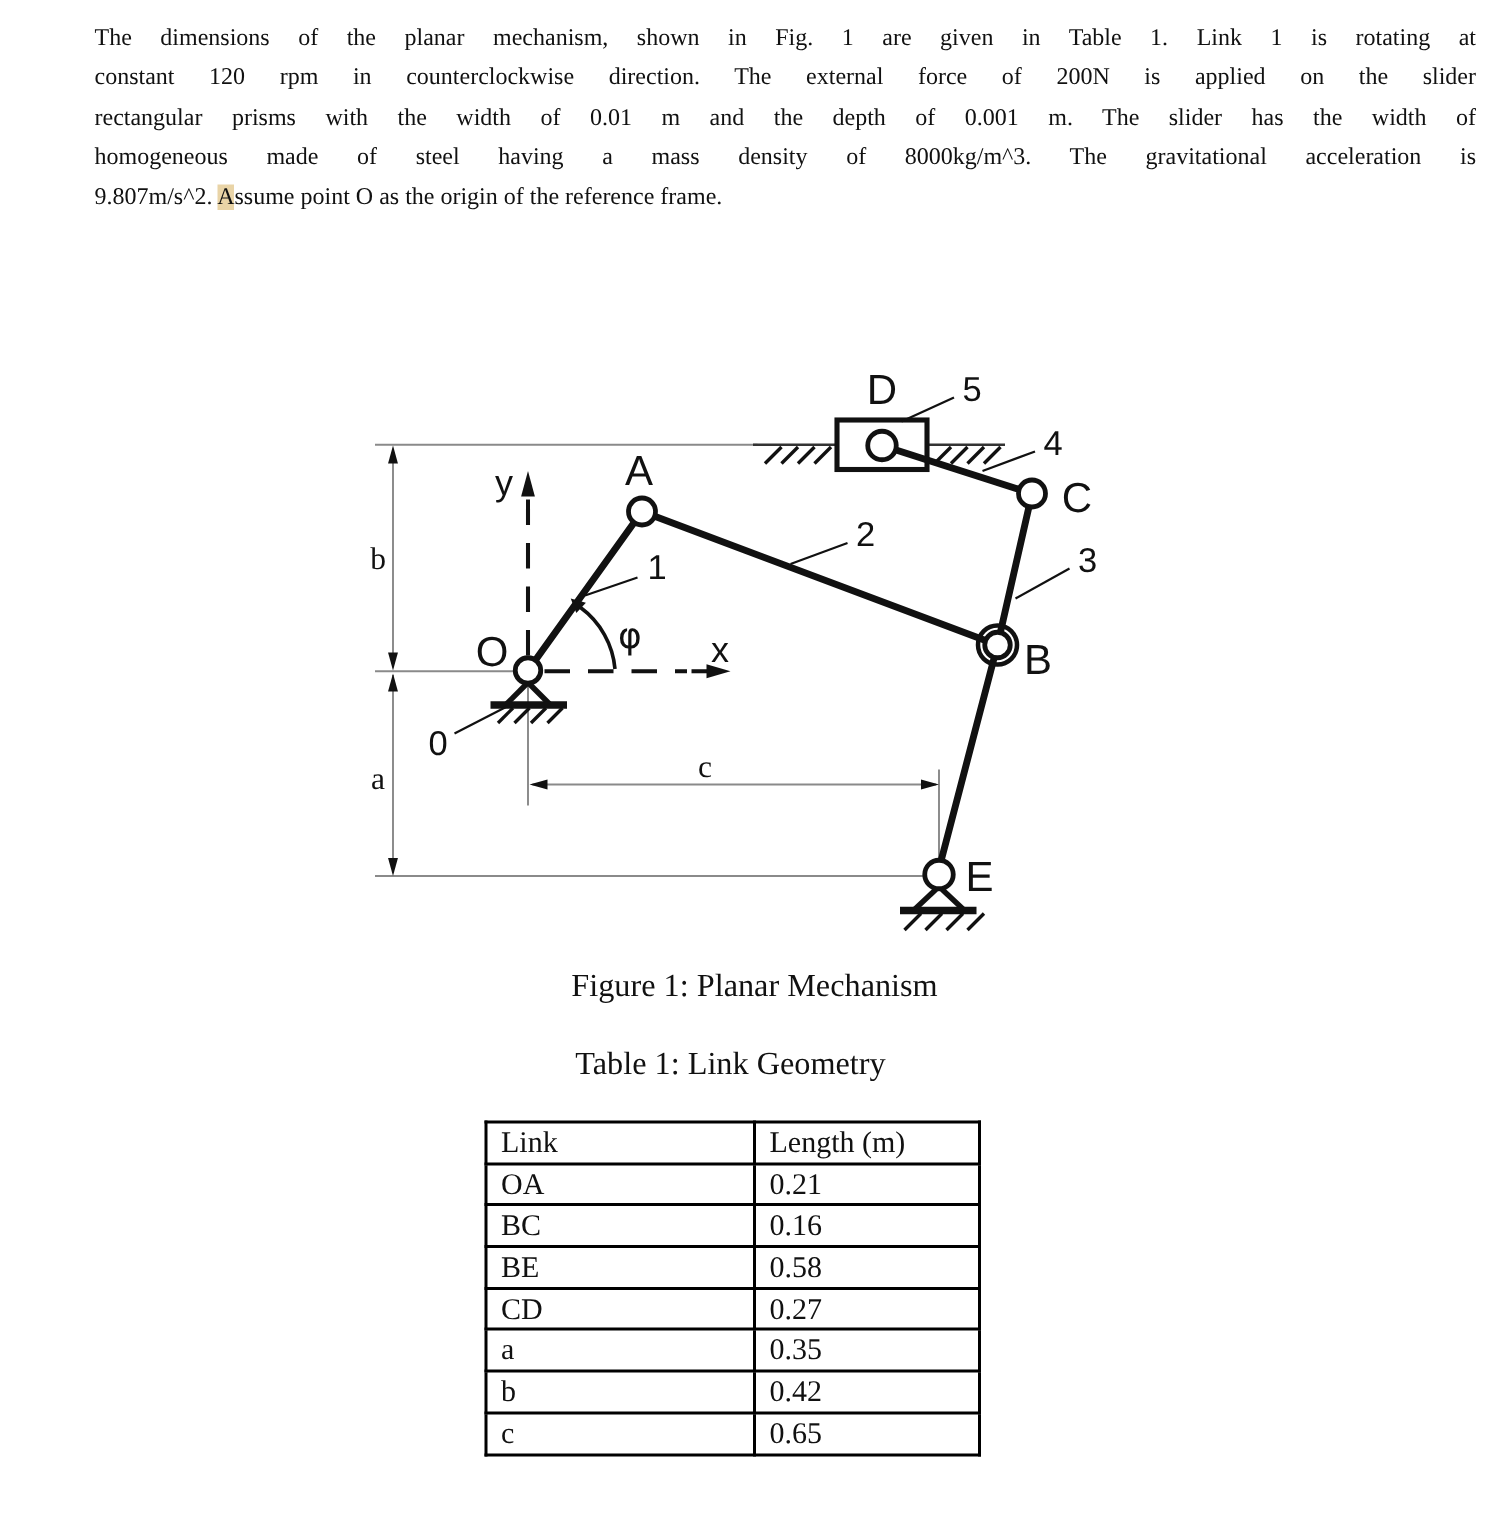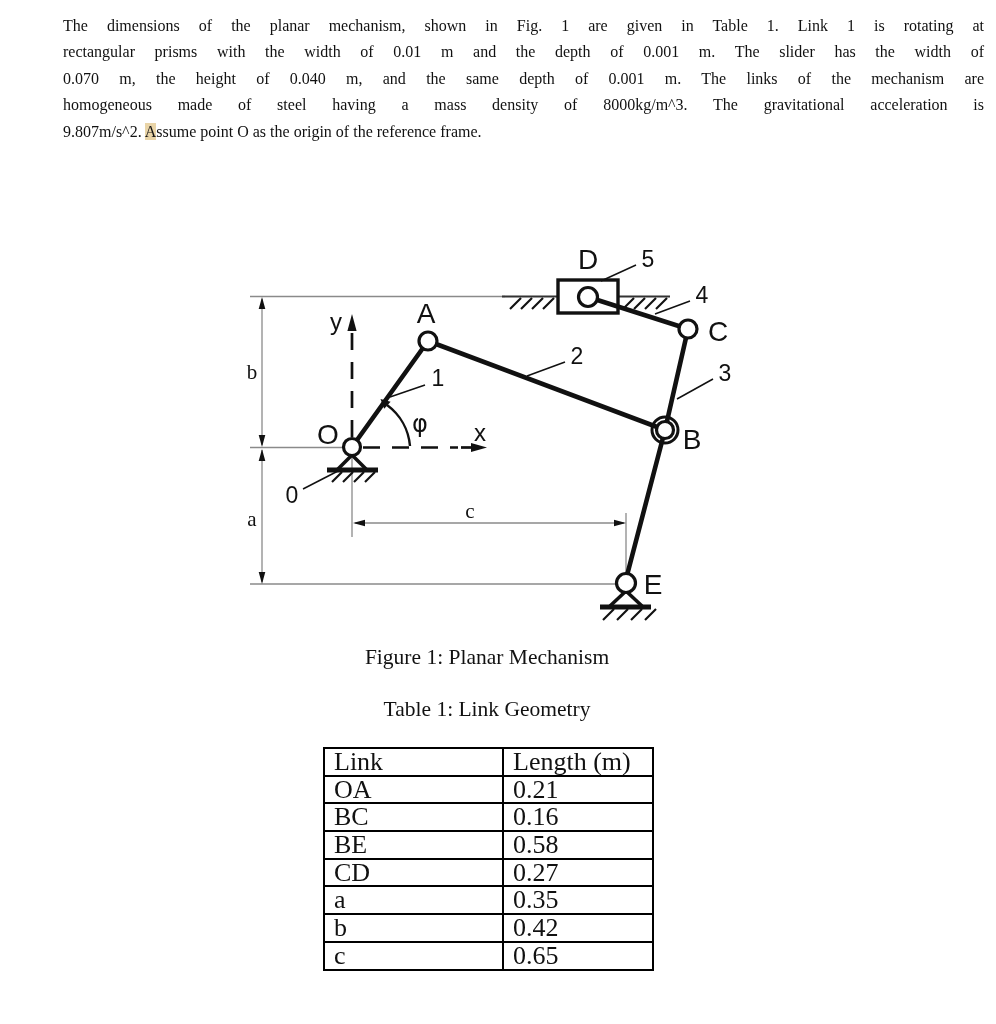--- a/index.html
+++ b/index.html
@@ -12,39 +12,39 @@
   .hl{background:#e9d4a7;}
   
   #fig{position:absolute;left:240px;top:240px;width:516px;height:400px;}
   .lbl-sans{font-family:"Liberation Sans", sans-serif;font-size:28px;fill:#111;}
   .num-sans{font-family:"Liberation Sans", sans-serif;font-size:23px;fill:#111;}
   .axis-sans{font-family:"Liberation Sans", sans-serif;font-size:24px;fill:#111;}
   .phi{font-family:"DejaVu Sans", sans-serif;font-size:24px;fill:#111;}
   .dim-serif{font-family:"Liberation Serif", serif;font-size:21px;fill:#111;}
   
   .caption{position:absolute;width:400px;text-align:center;font-size:21.5px;color:#111;}
-  #fig-caption{left:287px;top:645px;}
+  #fig-caption{left:303px;top:645px;}
   #tbl-caption{left:287px;top:697px;}
   
   #geom-table{position:absolute;left:323px;top:747px;border-collapse:collapse;
-              font-size:26px;color:#111;}
+              font-size:20px;color:#111;}
   #geom-table td,#geom-table th{border:2px solid #000;font-weight:normal;text-align:left;
               padding:0 0 0 9px;height:25.7px;line-height:22px;}
   #geom-table .c1{width:168px;}
   #geom-table .c2{width:139px;}
 </style>
 </head>
 <body>
 
 <div id="page">
 
   <div id="body-text">
     <div class="jline">The dimensions of the planar mechanism, shown in Fig. 1 are given in Table 1. Link 1 is rotating at</div>
+    <div class="jline">constant 120 rpm in counterclockwise direction. The external force of 200N is applied on the slider</div>
     <div class="jline">rectangular prisms with the width of 0.01 m and the depth of 0.001 m. The slider has the width of</div>
-    <div class="jline">0.070 m, the height of 0.040 m, and the same depth of 0.001 m. The links of the mechanism are</div>
     <div class="jline">homogeneous made of steel having a mass density of 8000kg/m^3. The gravitational acceleration is</div>
     <div class="lastline"><span>9.807m/s^2. </span><span class="hl">A</span><span>ssume point O as the origin of the reference frame.</span></div>
   </div>
 
   <svg id="fig" viewBox="240 240 516 400">
 
     <g stroke="#8a8a8a" stroke-width="1.3">
       <line x1="250" y1="296.5" x2="505" y2="296.5"></line>
       <line x1="250" y1="447.5" x2="344" y2="447.5"></line>
       <line x1="250" y1="584" x2="630" y2="584"></line>

